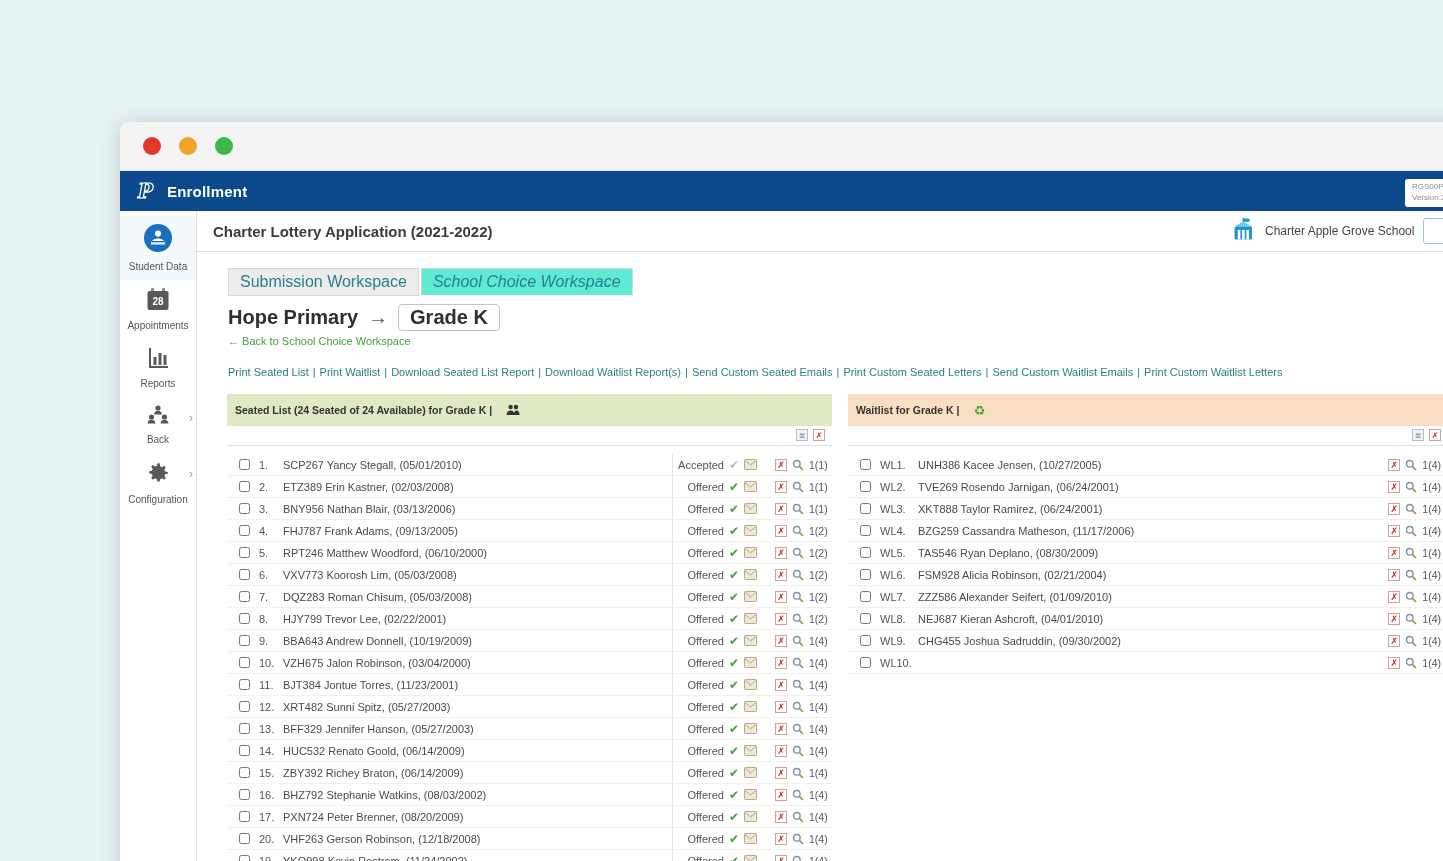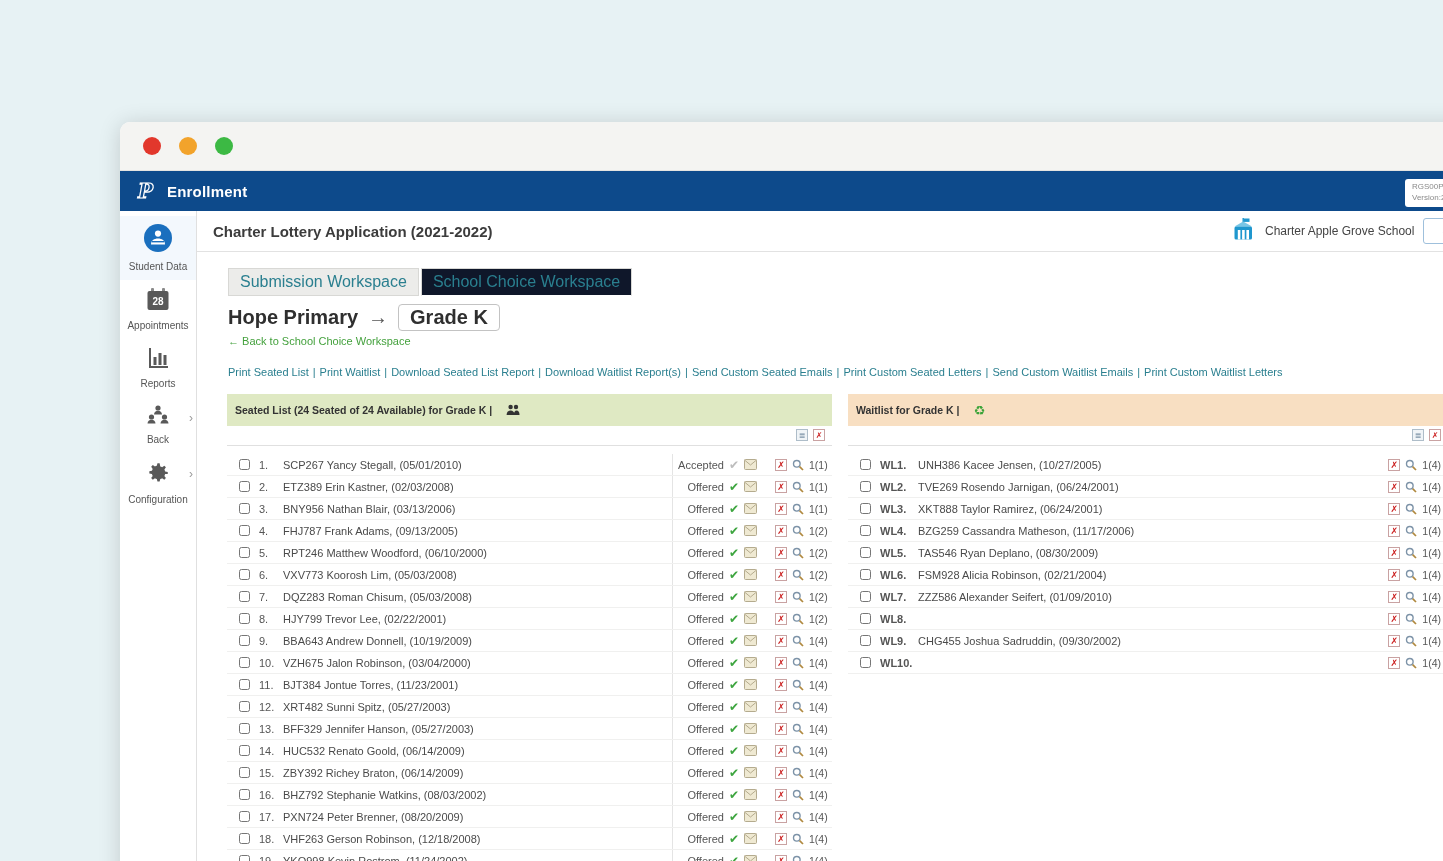--- a/index.html
+++ b/index.html
@@ -31,21 +31,21 @@
   .app-title{font-size:15px;font-weight:bold;color:#3c3c3c;}
   .header-right{position:absolute;left:1034px;top:0;height:40px;display:flex;align-items:center;gap:9px;}
   .school-name{font-size:12px;color:#444;white-space:nowrap;}
   .switch-btn{background:#fff;border:1px solid #9fc0dc;color:#2a6bb0;font-weight:bold;
     font-size:12px;padding:5px 18px;border-radius:3px;cursor:pointer;white-space:nowrap;
     font-family:"Liberation Sans","DejaVu Sans",sans-serif;}
   
   .tabs{margin:16px 0 0 31px;display:flex;}
   .tab{font-size:16px;color:#2a7f8f;padding:4px 11px;border:1px solid #d8d8d5;
     background:#ececea;cursor:pointer;margin-right:2px;}
-  .tab.active{background:#0f172a;border-bottom-color:#fff;}
+  .tab.active{background:#5eead4;border-bottom-color:#fff;font-style:italic;}
   
   .h1{margin:8px 0 0 31px;font-size:20px;font-weight:bold;color:#2f2f2f;display:flex;align-items:center;gap:10px;}
   .grade-box{border:1px solid #c3c3c3;border-radius:4px;padding:1px 11px;background:#fff;}
   .back-link{margin:4px 0 0 31px;font-size:11px;color:#44a13d;cursor:pointer;display:inline-block;}
   .actions{margin:17px 0 0 31px;font-size:11px;color:#2a7f8f;}
   .actions a{color:#2a7f8f;text-decoration:none;cursor:pointer;}
   .actions .sep{color:#2a7f8f;margin:0 4px;}
   
   .panels{position:relative;margin-top:16px;}
   .panel{position:absolute;top:0;}
@@ -59,21 +59,21 @@
   .icons-row{height:16px;border-bottom:1px solid #e0e0e0;display:flex;justify-content:flex-end;
     align-items:center;gap:5px;padding:1px 7px 2px 0;}
   .mini-icon{width:12px;height:12px;border:1px solid #aebdc9;background:#f0f4f7;font-size:8px;
     display:inline-flex;align-items:center;justify-content:center;color:#7d93a8;cursor:pointer;box-sizing:border-box;}
   .mini-icon.red{border-color:#c9a2a2;background:#fff;color:#cc2222;font-weight:bold;}
   .rows{margin-top:8px;}
   .row{height:22px;display:flex;align-items:center;border-bottom:1px solid #f0f0ef;
     font-size:11px;color:#4a4a4a;box-sizing:border-box;}
   .row input[type=checkbox]{width:11px;height:11px;margin:0 0 0 12px;cursor:pointer;}
   .row-num{width:24px;margin-left:9px;color:#555;}
-  .wl .row-num{width:38px;font-weight:bold;}
+  .wl .row-num{width:38px;}
   .row-student{flex:1;white-space:nowrap;overflow:hidden;}
   .status-col{width:90px;height:100%;border-left:1px solid #e4e4e4;display:flex;align-items:center;
     justify-content:flex-end;gap:5px;padding-right:5px;box-sizing:border-box;}
   .status-text{color:#555;}
   .check{color:#3da53f;font-size:12px;font-weight:bold;line-height:1;cursor:pointer;}
   .check.gray{color:#bdbdbd;}
   .icons-col{width:70px;display:flex;align-items:center;gap:5px;padding-left:13px;box-sizing:border-box;}
   .wl-icons{margin-left:auto;display:flex;align-items:center;gap:5px;padding-right:7px;}
   .xicon{width:12px;height:12px;border:1px solid #c9a2a2;background:#fff;color:#cc2222;
     font-size:9px;font-weight:bold;display:inline-flex;align-items:center;justify-content:center;
@@ -642,21 +642,21 @@
         <svg width="12" height="12" viewBox="0 0 12 12">
           <circle cx="4.8" cy="4.8" r="3.3" fill="none" stroke="#7d93a8" stroke-width="1.4"></circle>
           <line x1="7.6" y1="7.6" x2="11" y2="11" stroke="#b0893f" stroke-width="1.7"></line>
         </svg>
       </span>
       <span class="count">1(4)</span>
     </span>
   </div>
               <div class="row">
     <input type="checkbox" style="">
-    <span class="row-num">18.</span>
+    <span class="row-num">20.</span>
     <span class="row-student">VHF263 Gerson Robinson, (12/18/2008)</span>
     <span class="status-col">
       <span class="status-text">Offered</span>
       <span class="check">✔</span>
       <span class="env">
         <svg width="13" height="11" viewBox="0 0 13 11">
           <rect x="0.5" y="0.5" width="12" height="10" rx="1" fill="#efe9d2" stroke="#b4ab8e"></rect>
           <path d="M0.5 1 L6.5 6 L12.5 1" fill="none" stroke="#b4ab8e"></path>
         </svg>
       </span>
@@ -836,20 +836,21 @@
           <circle cx="4.8" cy="4.8" r="3.3" fill="none" stroke="#7d93a8" stroke-width="1.4"></circle>
           <line x1="7.6" y1="7.6" x2="11" y2="11" stroke="#b0893f" stroke-width="1.7"></line>
         </svg>
       </span>
       <span class="count">1(4)</span>
     </span>
   </div>
               <div class="row wl">
     <input type="checkbox" style="">
     <span class="row-num">WL8.</span>
+    <span class="row-student">NEJ687 Kieran Ashcroft, (04/01/2010)</span>
     <span class="wl-icons">
       <span class="xicon">✗</span>
       <span class="mag">
         <svg width="12" height="12" viewBox="0 0 12 12">
           <circle cx="4.8" cy="4.8" r="3.3" fill="none" stroke="#7d93a8" stroke-width="1.4"></circle>
           <line x1="7.6" y1="7.6" x2="11" y2="11" stroke="#b0893f" stroke-width="1.7"></line>
         </svg>
       </span>
       <span class="count">1(4)</span>
     </span>

